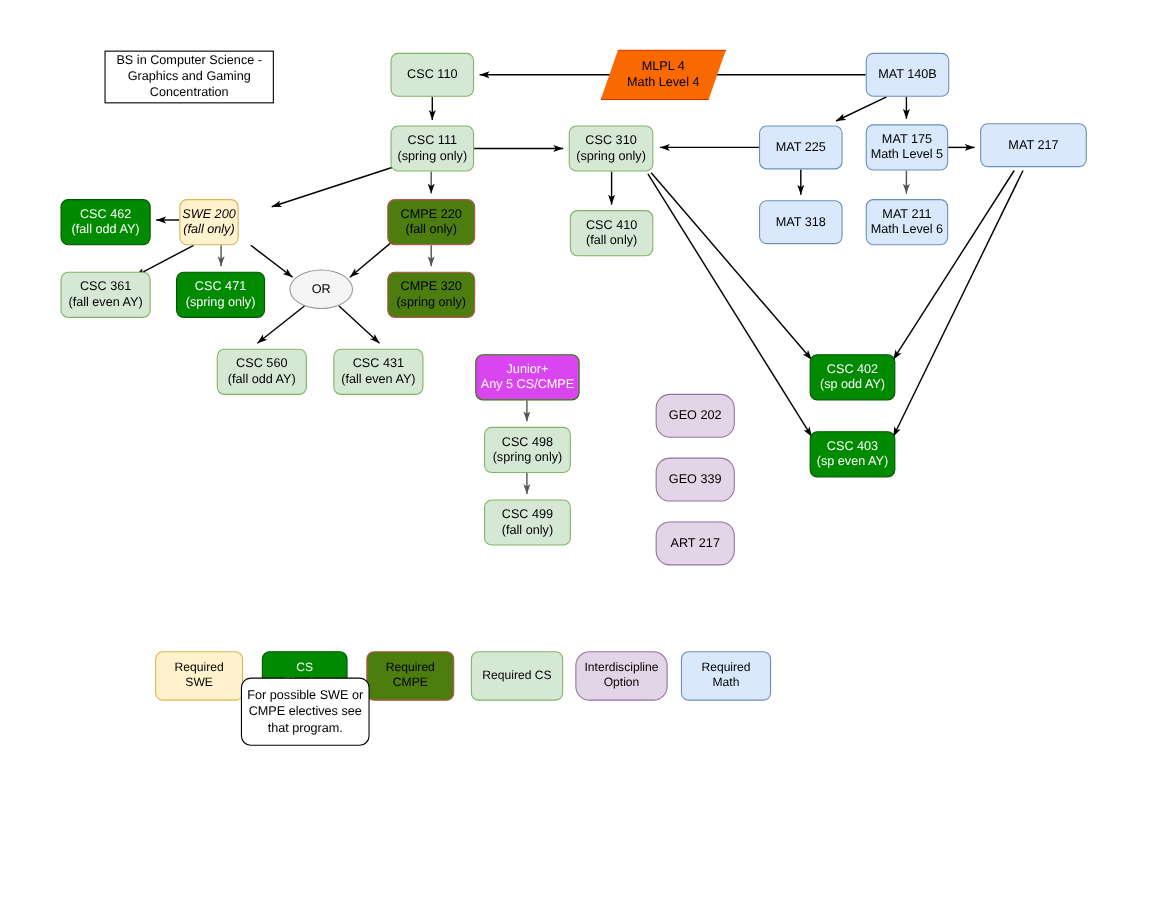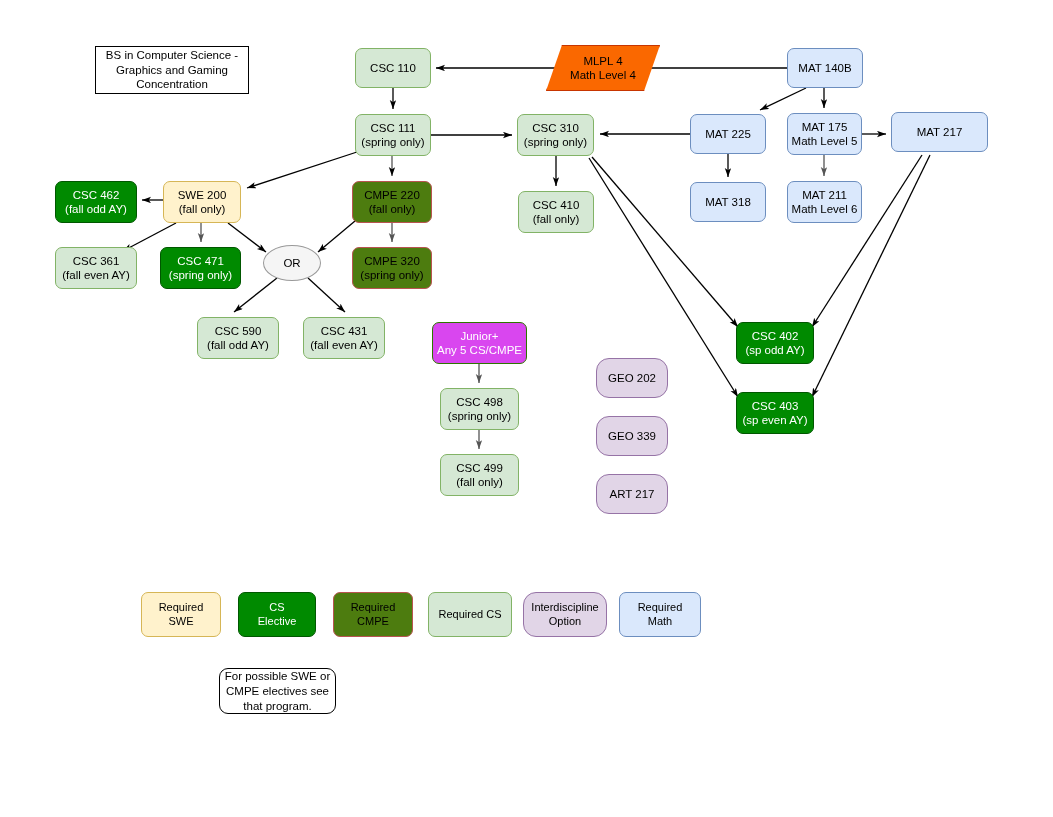--- a/index.html
+++ b/index.html
@@ -226,38 +226,38 @@
         <span class="ln">(fall only)</span>
       </div>
       <div class="node rounded c-red" style="left: 352px; top: 181px; width: 80px; height: 42px;">
         <span class="ln">CMPE 220</span>
         <span class="ln">(fall only)</span>
       </div>
       <div class="node rounded c-red" style="left: 352px; top: 247px; width: 80px; height: 42px;">
         <span class="ln">CMPE 320</span>
         <span class="ln">(spring only)</span>
       </div>
-      <div class="node rounded c-tan" style="left: 163px; top: 181px; width: 78px; height: 42px;">
+      <div class="node rounded c-tan" style="left: 163px; top: 181px; width: 54px; height: 42px; font-style: italic;">
         <span class="ln">SWE 200</span>
         <span class="ln">(fall only)</span>
       </div>
       <div class="node rounded c-dgreen" style="left: 55px; top: 181px; width: 82px; height: 42px;">
         <span class="ln">CSC 462</span>
         <span class="ln">(fall odd AY)</span>
       </div>
       <div class="node rounded c-green" style="left: 55px; top: 247px; width: 82px; height: 42px;">
         <span class="ln">CSC 361</span>
         <span class="ln">(fall even AY)</span>
       </div>
       <div class="node rounded c-dgreen" style="left: 160px; top: 247px; width: 81px; height: 42px;">
         <span class="ln">CSC 471</span>
         <span class="ln">(spring only)</span>
       </div>
       <div class="node rounded c-green" style="left: 197px; top: 317px; width: 82px; height: 42px;">
-        <span class="ln">CSC 590</span>
+        <span class="ln">CSC 560</span>
         <span class="ln">(fall odd AY)</span>
       </div>
       <div class="node rounded c-green" style="left: 303px; top: 317px; width: 82px; height: 42px;">
         <span class="ln">CSC 431</span>
         <span class="ln">(fall even AY)</span>
       </div>
       <div class="node rounded c-mgreen" style="left: 432px; top: 322px; width: 95px; height: 42px;">
         <span class="ln">Junior+</span>
         <span class="ln">Any 5 CS/CMPE</span>
       </div>
@@ -327,19 +327,19 @@
       <div class="legend-node rounded c-purple" style="left: 523px; top: 592px; width: 84px; height: 45px;">
         <span class="ln">Interdiscipline</span>
         <span class="ln">Option</span>
       </div>
       <div class="legend-node rounded c-blue" style="left: 619px; top: 592px; width: 82px; height: 45px;">
         <span class="ln">Required</span>
         <span class="ln">Math</span>
       </div>
     </div>
 
-  <div class="notebox" id="n-note" style="left: 219px; top: 668px; width: 117px; height: 46px;">
+  <div class="notebox" id="n-note" style="left: 219px; top: 616px; width: 117px; height: 62px;">
     <span class="ln">For possible SWE or</span>
     <span class="ln">CMPE electives see</span>
     <span class="ln">that program.</span>
   </div>
 
 </div>
 
 </body></html>

